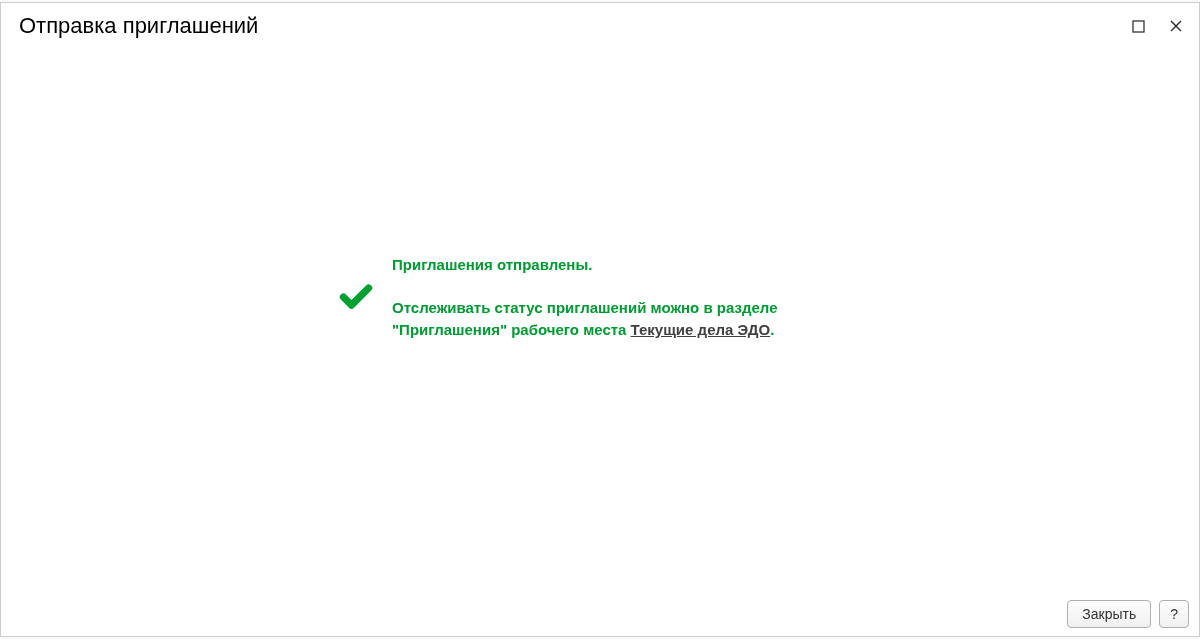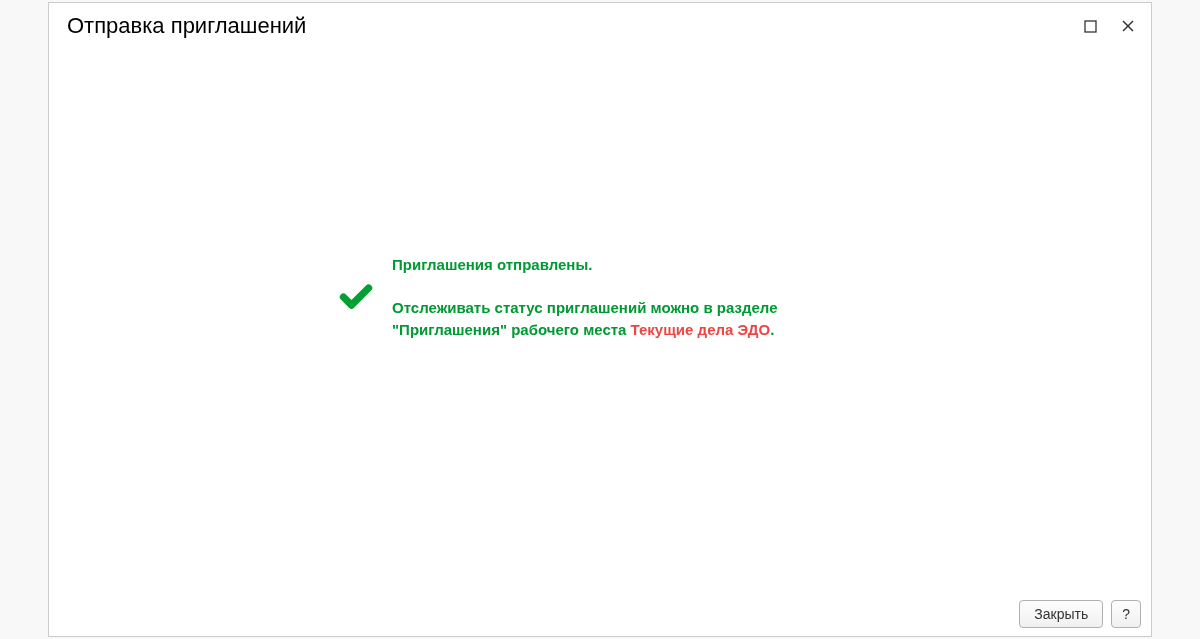--- a/index.html
+++ b/index.html
@@ -9,21 +9,21 @@
     }
     body {
       font-family: Arial, sans-serif;
       background: #f8f8f8;
       display: flex;
       justify-content: center;
       align-items: center;
       min-height: 100vh;
     }
     .dialog {
-      width: 1104px;
+      width: 1200px;
       height: 635px;
       background: #ffffff;
       border: 1px solid #ccc;
       display: flex;
       flex-direction: column;
       position: relative;
     }
     .header {
       display: flex;
       align-items: center;
@@ -66,21 +66,22 @@
       flex-shrink: 0;
     }
     .message-text {
       color: #009933;
       font-weight: bold;
       font-size: 15px;
       line-height: 1.45;
       max-width: 470px;
     }
     .message-link {
-      color: #ef4444;
+      color: #404040;
+      text-decoration: underline;
       font-weight: bold;
       cursor: pointer;
     }
     .period {
       color: #009933;
     }
     .footer {
       display: flex;
       justify-content: flex-end;
       align-items: center;

